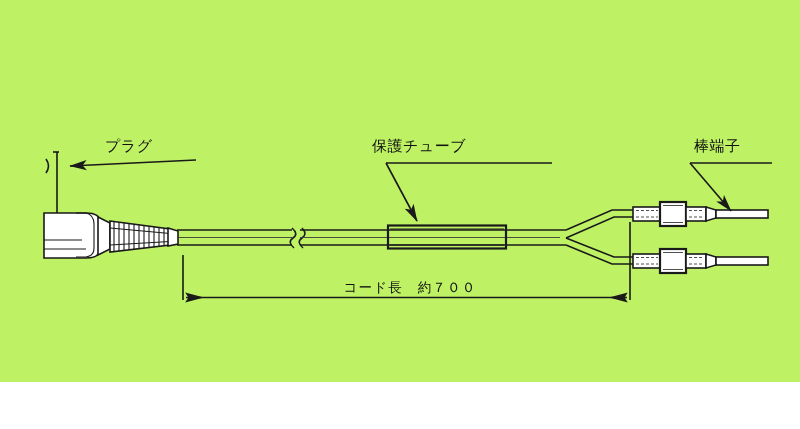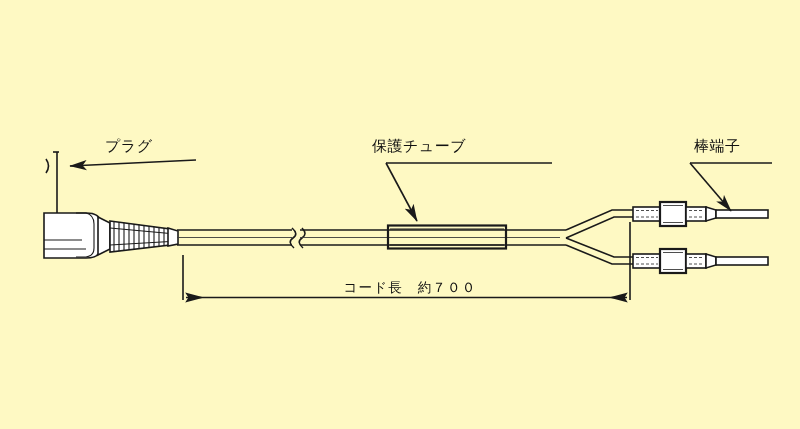--- a/index.html
+++ b/index.html
@@ -9,22 +9,22 @@
   }
   body {
     width: 800px;
     height: 429px;
     font-family: "DejaVu Sans", sans-serif;
     overflow: hidden;
   }
   #drawing-root {
     position: relative;
     width: 800px;
-    height: 429px;
-    background: #fef9c3;
+    height: 382px;
+    background: #bef264;
   }
   svg#drawing-canvas {
     position: absolute;
     left: 0;
     top: 0;
     width: 800px;
     height: 429px;
     display: block;
   }
   .ln {

